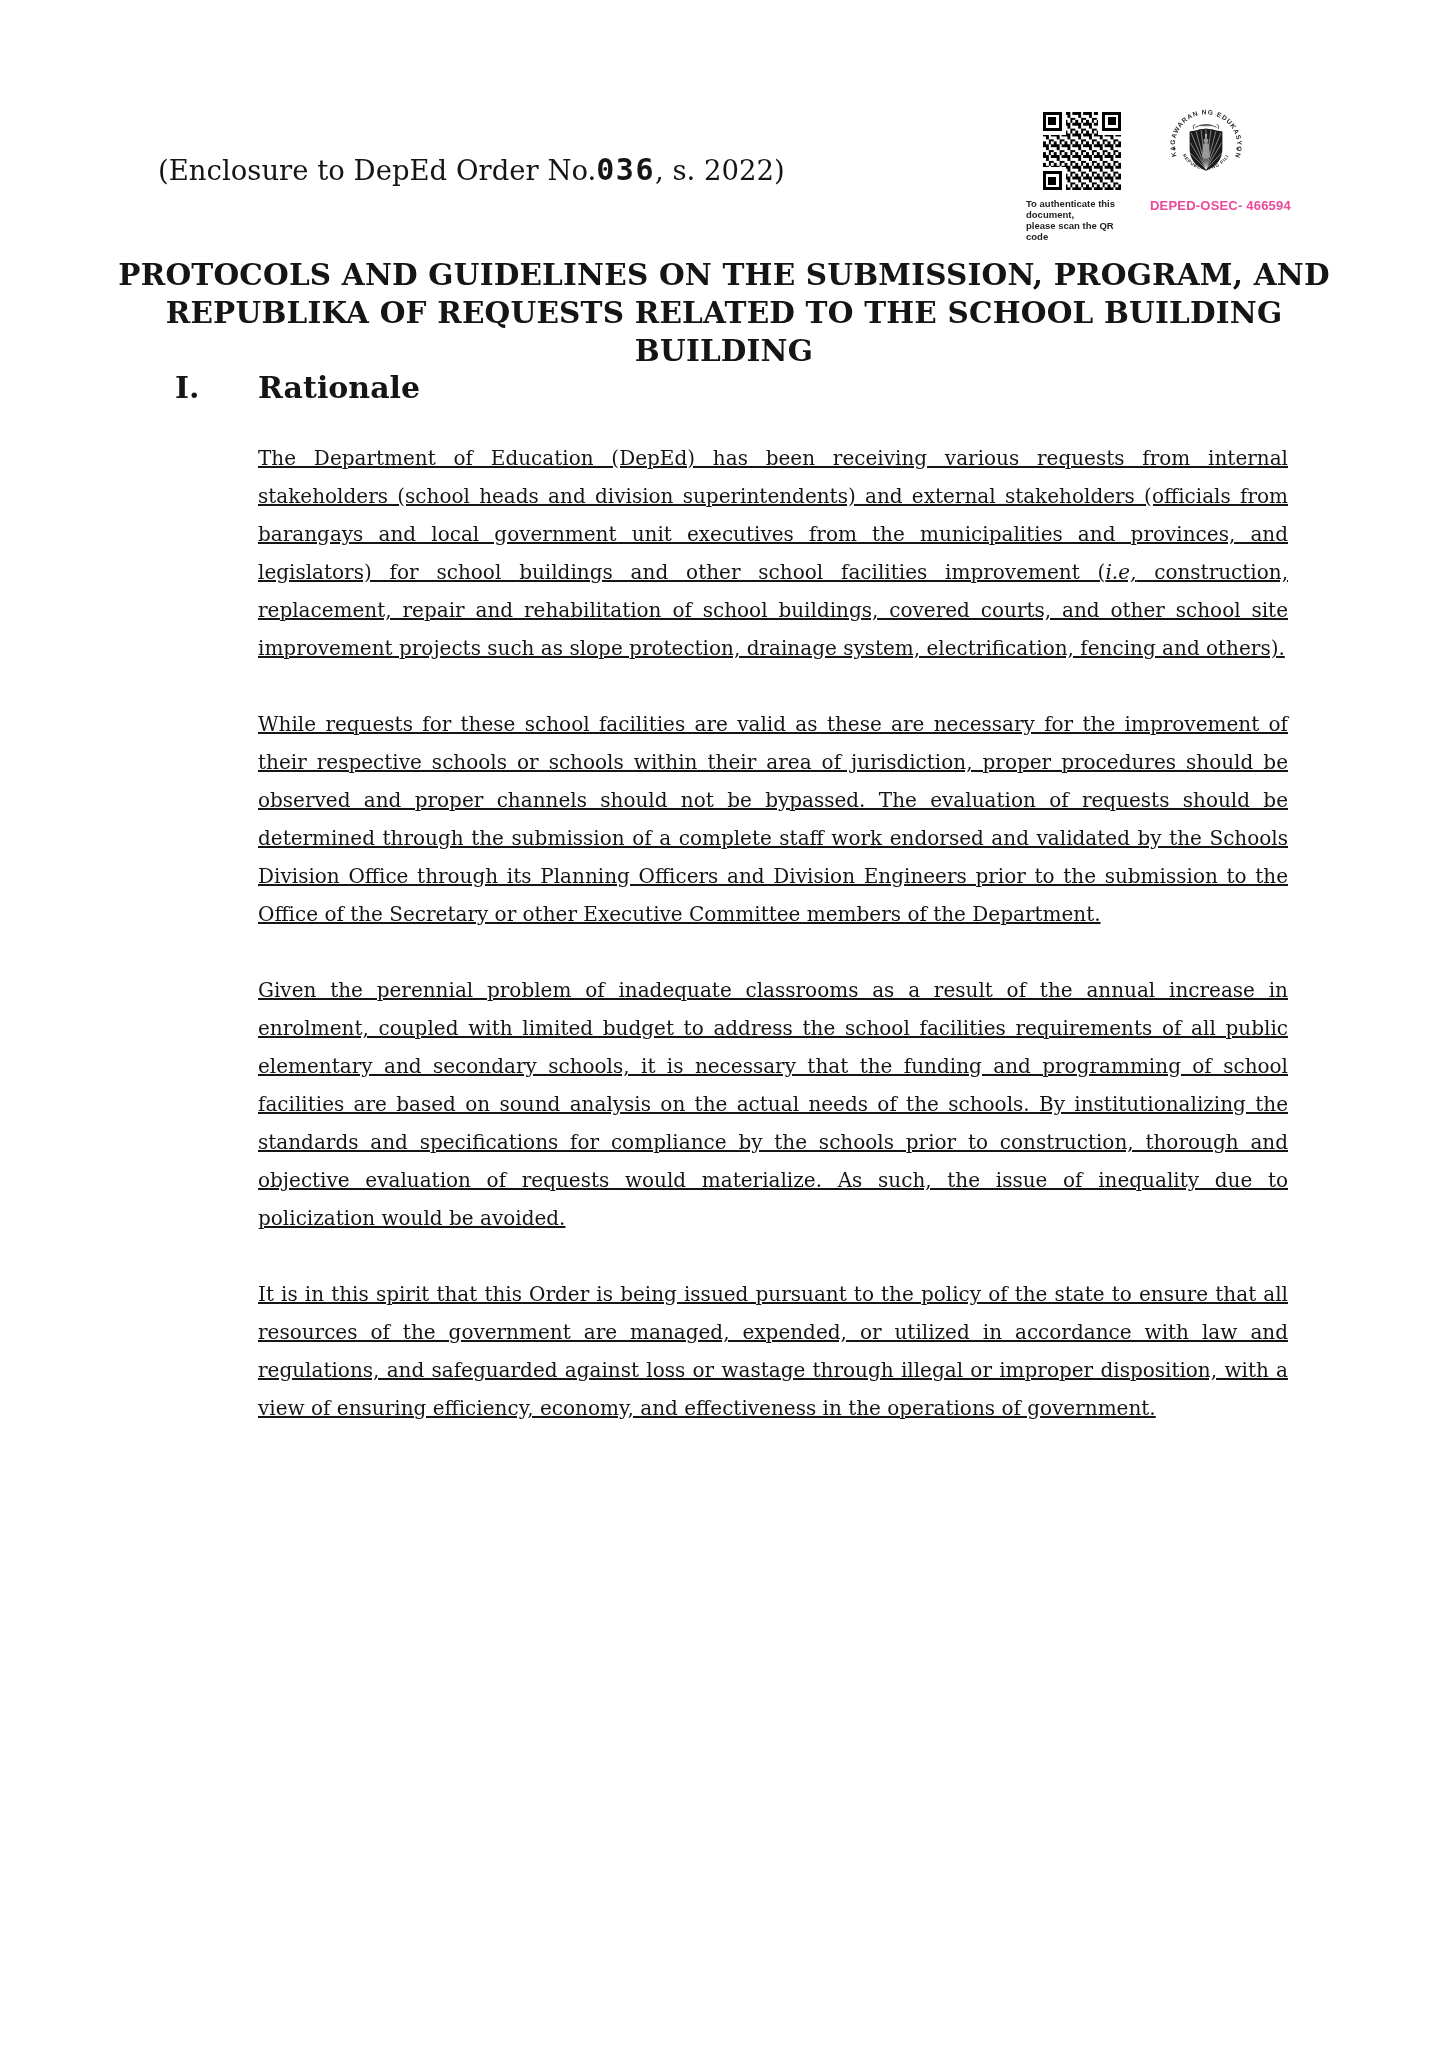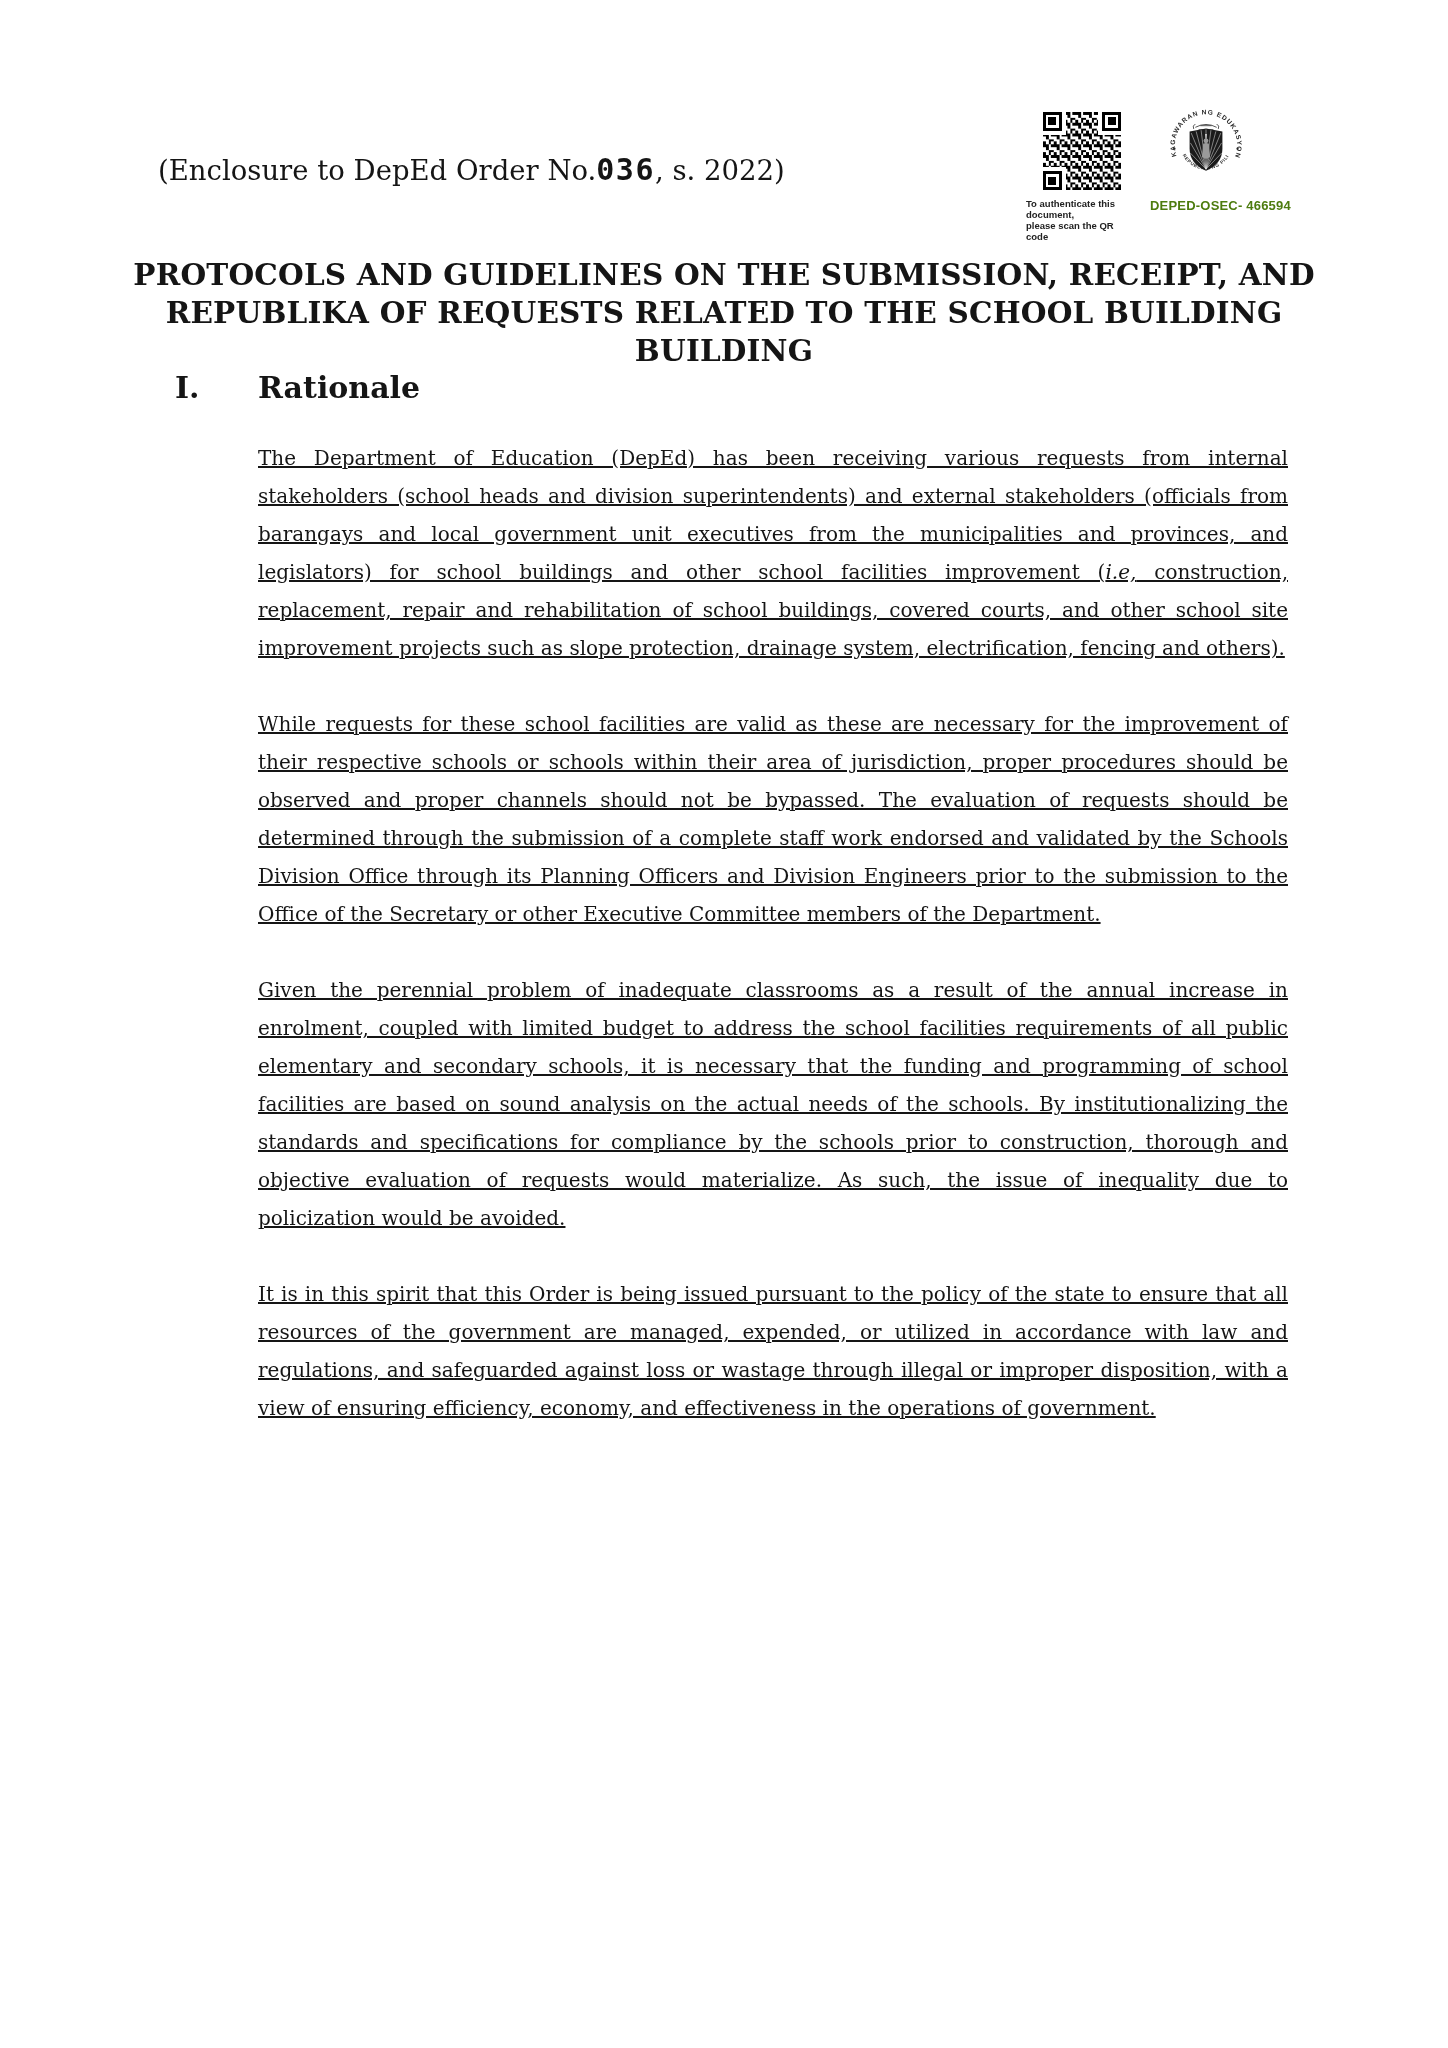--- a/index.html
+++ b/index.html
@@ -29,21 +29,21 @@
   }
   .qr-col{width:112px;text-align:left;}
   .qr-svg{width:78px;height:78px;display:block;margin:6px auto 0;}
   .qr-caption{
     margin-top:8px;font-size:9.5px;font-weight:bold;line-height:11px;color:#222;
   }
   .seal-col{width:112px;text-align:center;}
   .seal-svg{width:82px;height:82px;display:block;margin:0 auto;}
   .ref-number{
     margin-top:10px;font-size:13px;font-weight:bold;
-    letter-spacing:0.2px;white-space:nowrap;color:#4d7c0f;
+    letter-spacing:0.2px;white-space:nowrap;color:#ec4899;
   }
   
   .content{position:absolute;top:256px;left:0;right:0;}
   .doc-title{
     text-align:center;font-weight:bold;font-size:29.5px;line-height:38px;
     letter-spacing:0.2px;
   }
   .section-head{
     padding-left:175px;
     font-weight:bold;font-size:30px;line-height:36px;
@@ -151,21 +151,21 @@
             <path d="M 48.8,34 L 51.2,34 L 50.6,40 L 49.4,40 Z" fill="#c9c9c9"></path>
           </g>
         </g>
       </svg>
       <div class="ref-number">DEPED-OSEC- 466594</div>
     </div>
   </div>
 
   <div class="content">
     <div class="doc-title">
-      <div>PROTOCOLS AND GUIDELINES ON THE SUBMISSION, RECEIPT, AND</div>
+      <div>PROTOCOLS AND GUIDELINES ON THE SUBMISSION, PROGRAM, AND</div>
       <div>REPUBLIKA OF REQUESTS RELATED TO THE SCHOOL BUILDING</div>
       <div>BUILDING</div>
     </div>
 
     <div class="section-head">
       <span class="sec-num">I.</span><span>Rationale</span>
     </div>
 
     <div class="body-text">
       <p><span>The Department of Education (DepEd) has been receiving various requests from internal stakeholders (school heads and division superintendents) and external stakeholders (officials from barangays and local government unit executives from the municipalities and provinces, and legislators) for school buildings and other school facilities improvement (</span><em>i.e,</em><span> construction, replacement, repair and rehabilitation of school buildings, covered courts, and other school site improvement projects such as slope protection, drainage system, electrification, fencing and others).</span></p>

